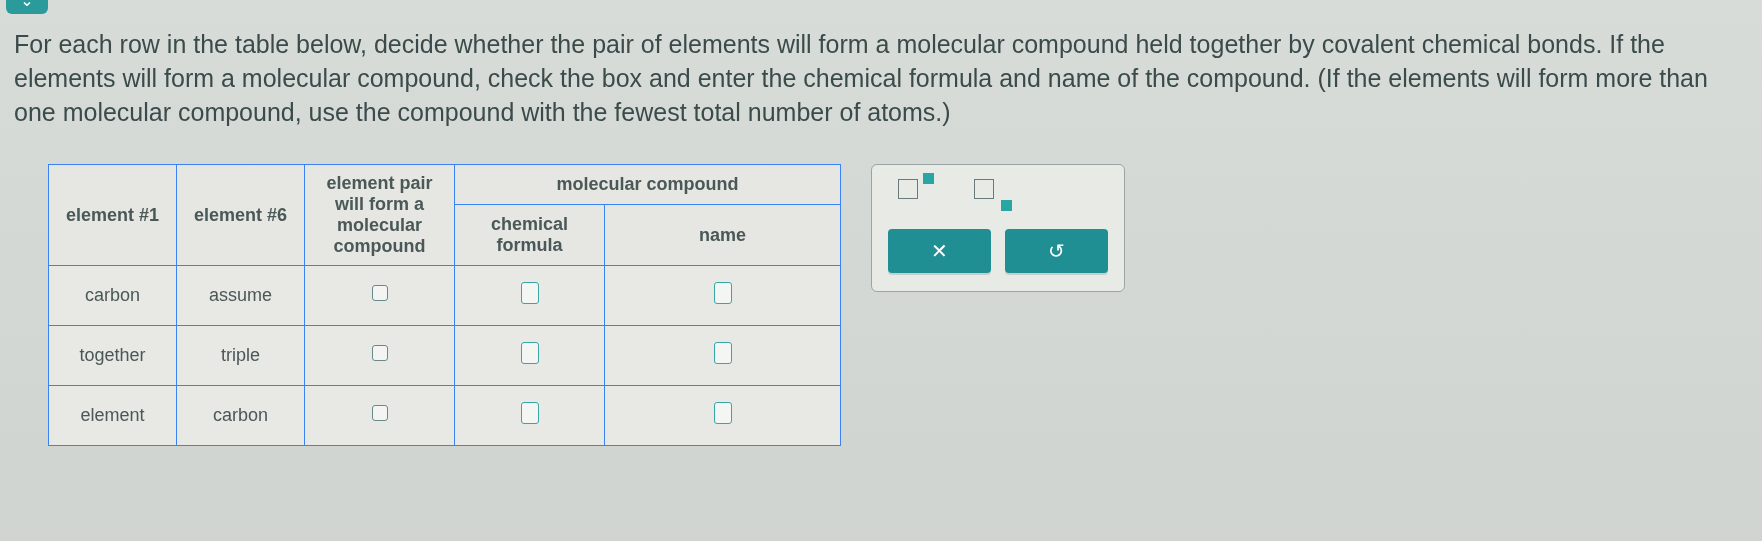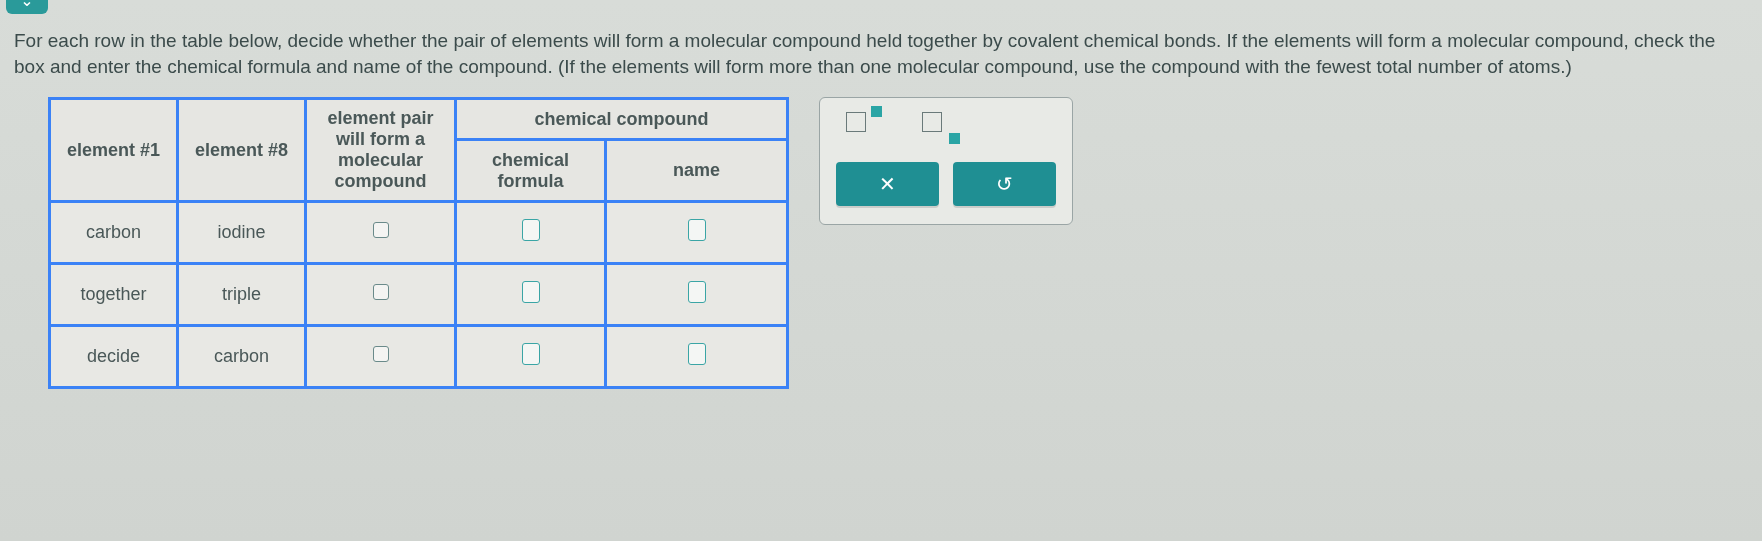--- a/index.html
+++ b/index.html
@@ -23,56 +23,56 @@
       display: flex;
       align-items: center;
       justify-content: center;
       color: #fff;
       font-size: 16px;
     }
     .content {
       padding: 28px 14px 0 14px;
     }
     .instructions {
-      font-size: 19px;
+      font-size: 25px;
       line-height: 1.35;
       color: #3b4b4b;
-      margin-bottom: 18px;
+      margin-bottom: 35px;
     }
     .assumption {
       font-size: 19.5px;
       color: #3b4b4b;
       margin-bottom: 36px;
     }
     .layout-row {
       display: flex;
       align-items: flex-start;
       gap: 30px;
       padding-left: 34px;
     }
     table.main {
       border-collapse: collapse;
       background: #e8e8e4;
     }
     table.main th, table.main td {
-      border: 3px solid #3b82f6;
+      border: 1px solid #3b82f6;
       text-align: center;
       vertical-align: middle;
       color: #4a5858;
       font-size: 18px;
     }
     table.main th {
       font-weight: 700;
       padding: 8px 10px;
       background: #e6e6e2;
     }
     .col-e1, .col-e2 { width: 128px; margin-top: 24px; }
     .col-form { width: 150px; }
     .col-formula { width: 150px; }
-    .col-name { width: 182px; }
+    .col-name { width: 236px; }
     table.main td {
       height: 54px;
       padding: 16px 6px;
       font-weight: 400;
     }
     .chk {
       width: 16px;
       height: 16px;
       border: 1.5px solid #6a8a8a;
       border-radius: 3px;
@@ -152,46 +152,46 @@
 </div>
 
 <div class="content">
   <p class="instructions">For each row in the table below, decide whether the pair of elements will form a molecular compound held together by covalent chemical bonds. If the elements will form a molecular compound, check the box and enter the chemical formula and name of the compound. (If the elements will form more than one molecular compound, use the compound with the fewest total number of atoms.)</p>
 
   <div class="layout-row">
     <table class="main">
       <thead>
         <tr>
           <th rowspan="2" class="col-e1">element #1</th>
-          <th rowspan="2" class="col-e2">element #8</th>
+          <th rowspan="2" class="col-e2">element #6</th>
           <th rowspan="2" class="col-form">element pair will form a molecular compound</th>
-          <th colspan="2">chemical compound</th>
+          <th colspan="2">molecular compound</th>
         </tr>
         <tr>
           <th class="col-formula">chemical formula</th>
           <th class="col-name">name</th>
         </tr>
       </thead>
       <tbody>
         <tr>
           <td>carbon</td>
-          <td>iodine</td>
+          <td>assume</td>
           <td><span class="chk"></span></td>
           <td><span class="input-slot"></span></td>
           <td><span class="input-slot"></span></td>
         </tr>
         <tr>
           <td>together</td>
           <td>triple</td>
           <td><span class="chk"></span></td>
           <td><span class="input-slot"></span></td>
           <td><span class="input-slot"></span></td>
         </tr>
         <tr>
-          <td>decide</td>
+          <td>element</td>
           <td>carbon</td>
           <td><span class="chk"></span></td>
           <td><span class="input-slot"></span></td>
           <td><span class="input-slot"></span></td>
         </tr>
       </tbody>
     </table>
 
     <div class="tool-panel">
       <div class="tool-row1">

